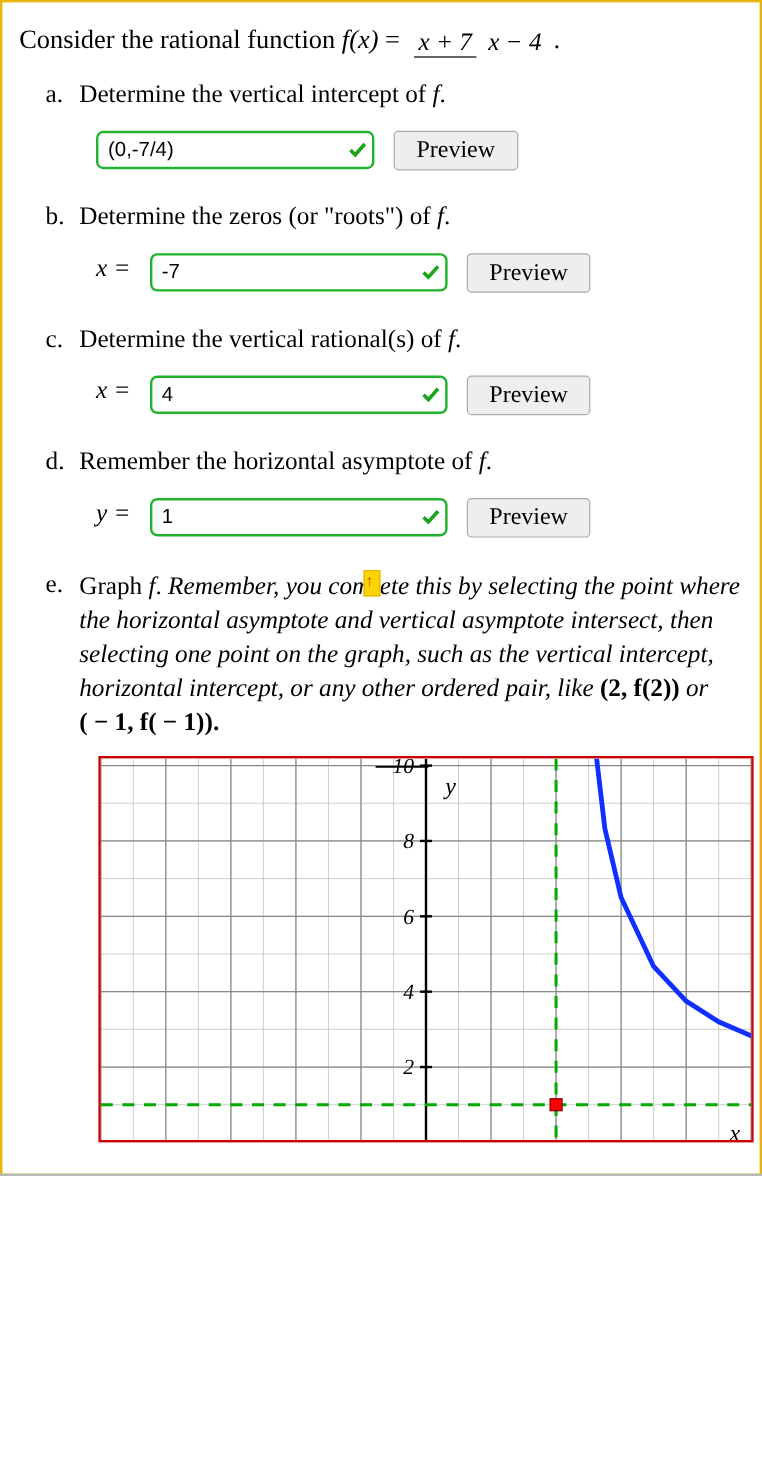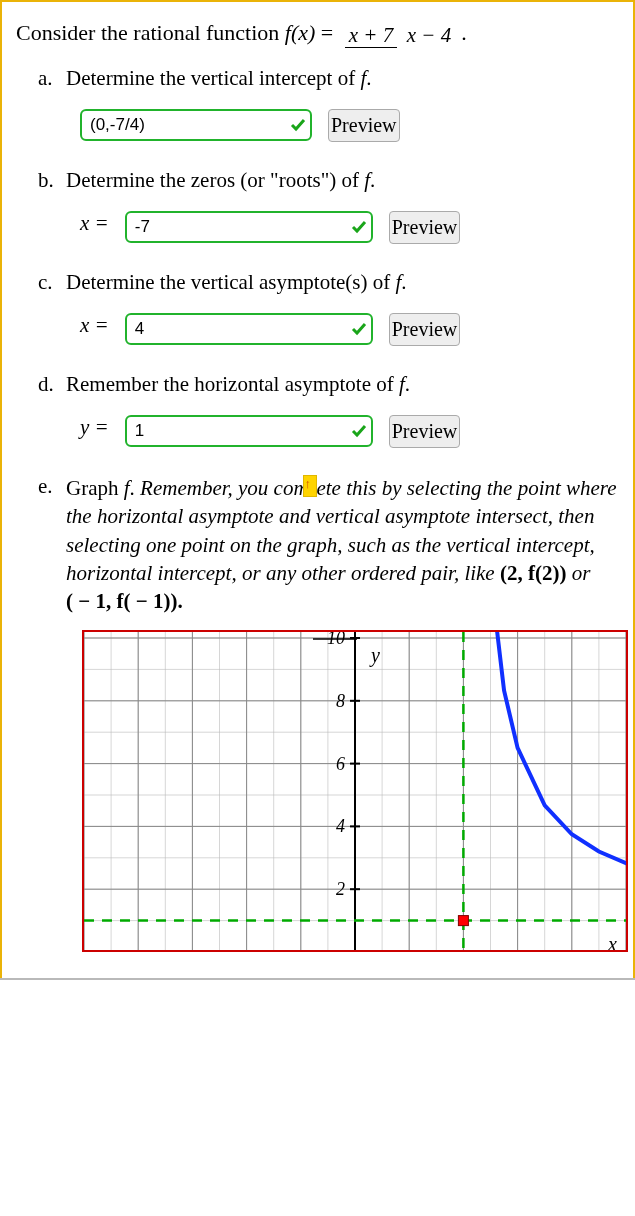--- a/index.html
+++ b/index.html
@@ -76,21 +76,21 @@
     right: 6px;
     top: 50%;
     transform: translateY(-50%);
     width: 16px;
     height: 16px;
     color: #1aa51a;
   }
   .preview-btn {
     font-family: "Times New Roman", serif;
     font-size: 20px;
-    padding: 4px 2px;
+    padding: 4px 18px;
     border: 1px solid #aaa;
     border-radius: 4px;
     background: #eee;
     cursor: pointer;
   }
   .instr {
     font-style: italic;
     font-size: 21px;
     line-height: 1.35;
   }
@@ -176,21 +176,21 @@
           <svg class="check-icon" viewBox="0 0 16 16">
               <path fill="none" stroke="currentColor" stroke-width="3" d="M2 8 L6 12 L14 3"></path>
             </svg>
         </span>
         <button class="preview-btn">Preview</button>
       </div>
     </li>
 
     <li>
       <span class="label">c.</span>
-      <span>Determine the vertical asymptote(s) of </span><span class="math-var">f</span><span>.</span>
+      <span>Determine the vertical rational(s) of </span><span class="math-var">f</span><span>.</span>
       <div class="answer-row">
         <span class="prefix math-var">x = </span>
         <span class="inputwrap">
           <input class="answer-input wide" value="4" style="">
           <svg class="check-icon" viewBox="0 0 16 16">
               <path fill="none" stroke="currentColor" stroke-width="3" d="M2 8 L6 12 L14 3"></path>
             </svg>
         </span>
         <button class="preview-btn">Preview</button>
       </div>

